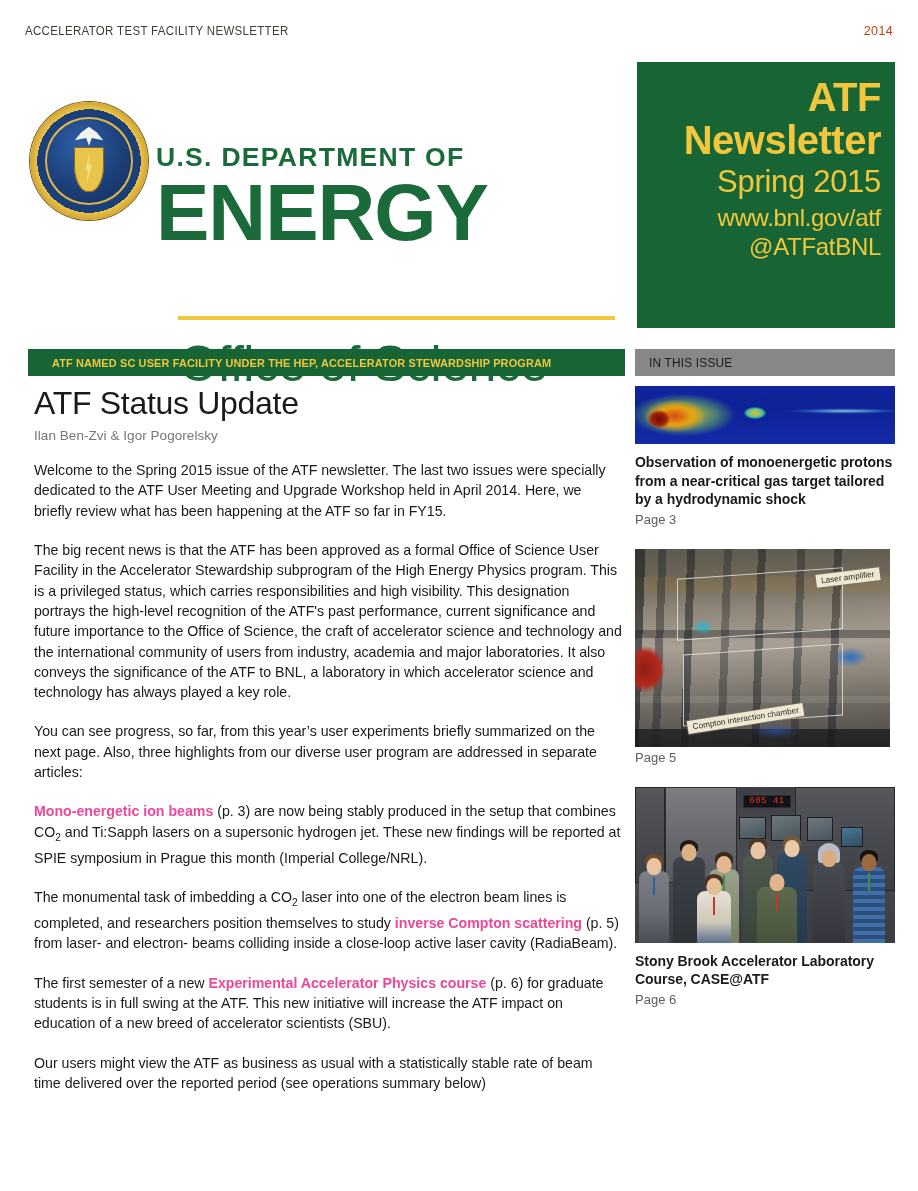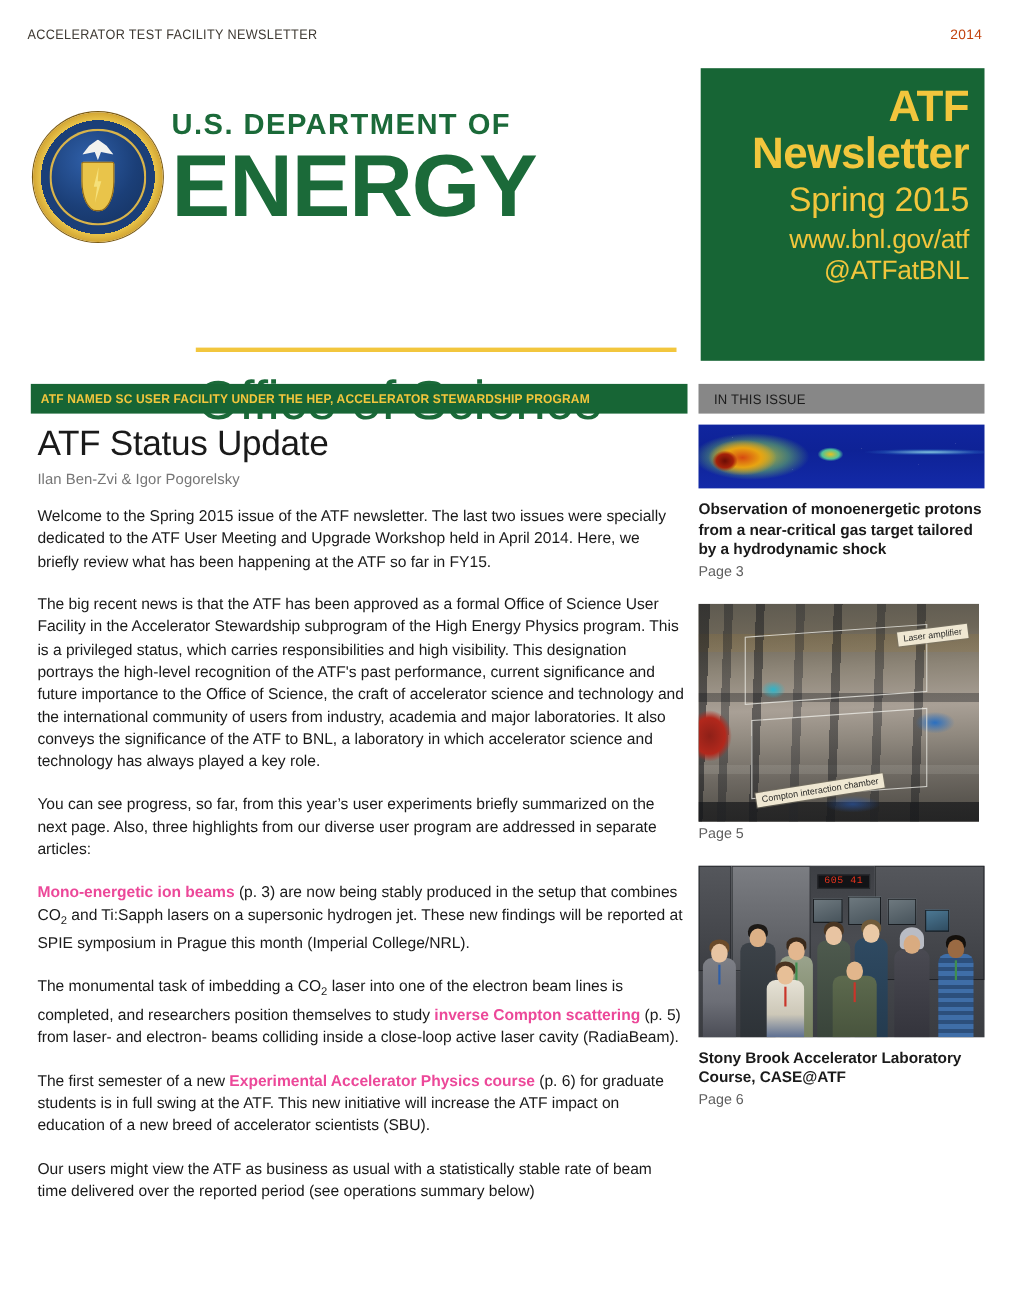--- a/index.html
+++ b/index.html
@@ -89,20 +89,21 @@
     z-index: 4;
   }
 
   .doe-wordmark { position: absolute; left: 128px; top: 12px; }
   .doe-dept-of {
     font-size: 26.5px;
     font-weight: bold;
     color: #1b6a39;
     letter-spacing: 1.3px;
     line-height: 1;
+    margin-top: 44px;
   }
   .doe-energy {
     font-size: 80px;
     font-weight: bold;
     color: #1b6a39;
     letter-spacing: -1px;
     line-height: 0.95;
     margin-top: 4px;
   }
   .doe-rule {
@@ -148,21 +149,21 @@
   }
 
   
   .bar-green {
     position: absolute;
     top: 349px; left: 28px;
     width: 597px; height: 27px;
     background: #176535;
     display: flex;
     align-items: center;
-    padding-left: 9px;
+    padding-left: 24px;
   }
   .bar-green-text {
     font-size: 11.5px;
     font-weight: bold;
     color: #f2c63d;
     letter-spacing: 0.15px;
     transform: scaleX(0.95);
     transform-origin: left center;
     white-space: nowrap;
   }

